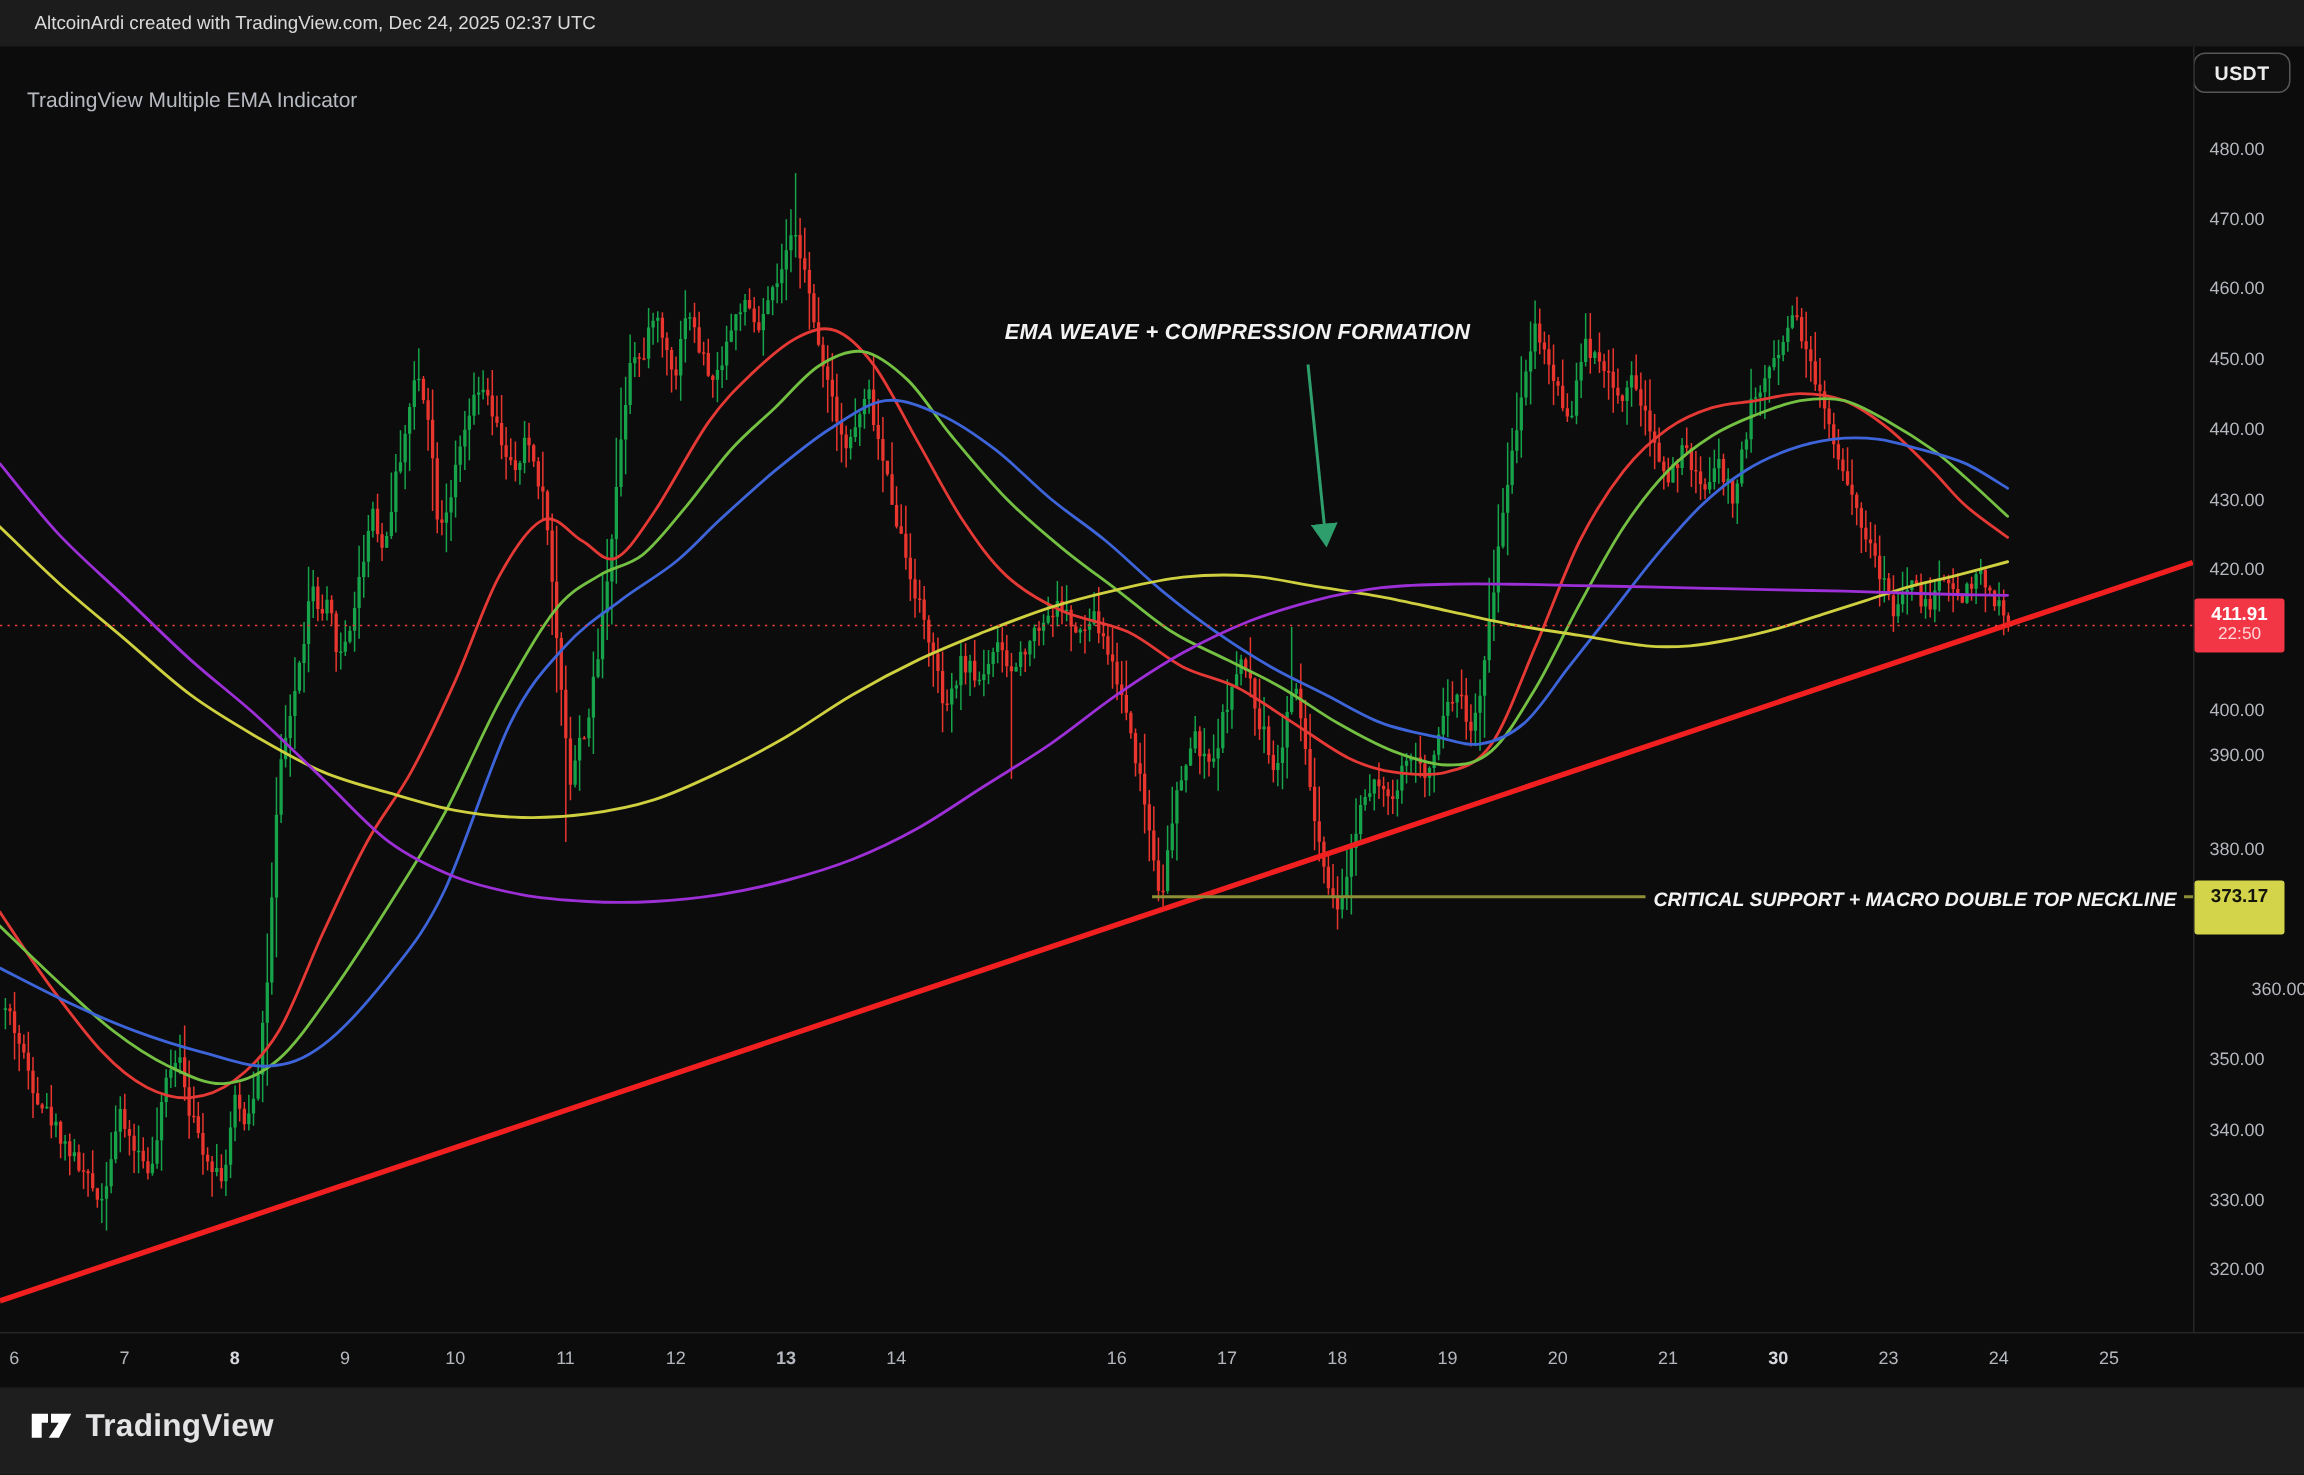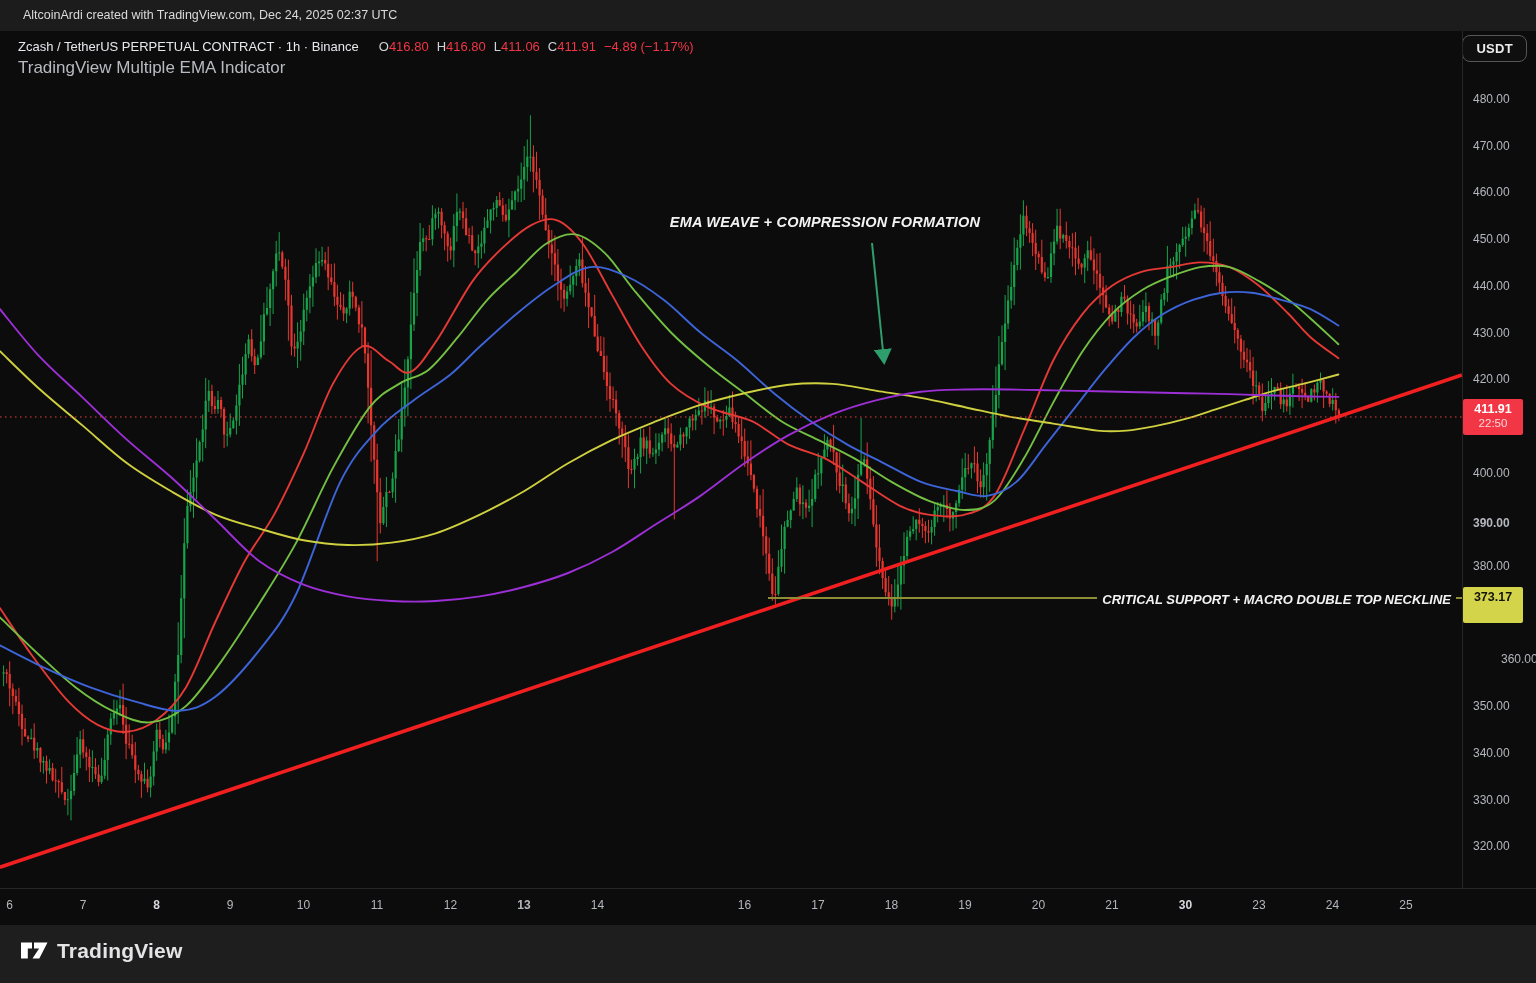--- a/index.html
+++ b/index.html
@@ -7,21 +7,21 @@
        font-family:"Liberation Sans",sans-serif;-webkit-font-smoothing:antialiased;}
   .topbar{position:absolute;left:0;top:0;width:1536px;height:31px;background:#1c1c1c;
           color:#dadada;font-size:12.5px;line-height:31px;padding-left:23px;box-sizing:border-box;}
   .chart{position:absolute;left:0;top:31px;width:1536px;height:894px;background:#0c0c0c;}
   .chart svg{position:absolute;left:0;top:0;}
   .sym-header{position:absolute;left:18px;top:8px;font-size:13px;color:#e6e8ec;white-space:nowrap;}
   .sym-header .sym{margin-right:12px;}
   .sym-header .olabel{color:#cfd2d9;margin-left:8px;}
   .sym-header .oval{color:#f23645;}
   .sym-header .chg{color:#f23645;margin-left:8px;}
-  .ind{position:absolute;left:18px;top:27px;font-size:17px;color:#b7bac1;}
+  .ind{position:absolute;left:18px;top:27px;font-size:14px;color:#b7bac1;}
   .usdt{position:absolute;right:9px;top:4px;height:27px;padding:0 13px;background:rgba(18,18,18,.6);
         border:1px solid #565656;border-radius:8px;color:#ececec;font-size:13px;font-weight:700;
         font-family:"Liberation Sans",sans-serif;letter-spacing:.3px;}
   #paxis{position:absolute;left:1462px;top:0;width:74px;height:857px;border-left:1px solid #262626;}
   .plabel{position:absolute;left:10px;font-size:12px;color:#b4b7be;}
   #taxis{position:absolute;left:0;top:857px;width:1536px;height:37px;border-top:1px solid #262626;}
   .tlabel{position:absolute;top:9px;font-size:12px;color:#b4b7be;transform:translateX(-50%);}
   .tlabel.bold{font-weight:700;color:#d6d8dd;}
   .badge{position:absolute;left:1463px;width:60px;text-align:center;border-radius:2px;}
   .badge.red{top:368px;height:36px;background:#f23645;color:#fff;font-size:12.5px;font-weight:700;padding-top:3px;box-sizing:border-box;}
@@ -56,37 +56,34 @@
       <line x1="768.02" y1="566.8960999999999" x2="1462" y2="566.8960999999999" stroke="#8e8e36" stroke-width="2"></line>
       <line x1="0" y1="385.9802999999999" x2="1462" y2="385.9802999999999" stroke="#ef403c" stroke-width="1" stroke-dasharray="1.5 3.5"></line>
       <defs>
         <marker id="ah" markerWidth="9" markerHeight="9" refX="6" refY="4.5" orient="auto">
           <path d="M0 0 L8 4.5 L0 9 z" fill="#2e9e6d"></path>
         </marker>
       </defs>
       <line x1="872" y1="212" x2="884" y2="330" stroke="#2e9e6d" stroke-width="2" marker-end="url(#ah)"></line>
     </svg>
 
-  <div class="sym-header">
-    <span class="sym">Zcash / TetherUS PERPETUAL CONTRACT · 1h · Binance</span><span id="ohlc"><span class="olabel">O</span><span class="oval">416.80</span><span class="olabel">H</span><span class="oval">416.80</span><span class="olabel">L</span><span class="oval">411.06</span><span class="olabel">C</span><span class="oval">411.91</span></span><span class="chg">−4.89 (−1.17%)</span>
-  </div>
   <div class="ind">TradingView Multiple EMA Indicator</div>
 
   <button class="usdt">USDT</button>
 
   <div id="paxis">
       <div class="plabel" style="top: 61px;">480.00</div>
       <div class="plabel" style="top: 107.7px;">470.00</div>
       <div class="plabel" style="top: 154.4px;">460.00</div>
       <div class="plabel" style="top: 201.1px;">450.00</div>
       <div class="plabel" style="top: 247.8px;">440.00</div>
       <div class="plabel" style="top: 294.5px;">430.00</div>
       <div class="plabel" style="top: 341.2px;">420.00</div>
       <div class="plabel" style="top: 434.6px;">400.00</div>
-      <div class="plabel" style="top: 485px; font-weight: bold;">390.00</div>
+      <div class="plabel" style="top: 465px;">390.00</div>
       <div class="plabel" style="top: 528px;">380.00</div>
       <div class="plabel" style="top: 574.7px;">550.00</div>
       <div class="plabel" style="top: 621.4px; margin-left: 28px;">360.00</div>
       <div class="plabel" style="top: 668.1px;">350.00</div>
       <div class="plabel" style="top: 714.8px;">340.00</div>
       <div class="plabel" style="top: 761.5px;">330.00</div>
       <div class="plabel" style="top: 808.2px;">320.00</div>
     </div>
   <div id="taxis">
       <div class="tlabel" style="left: 9.5px;">6</div>

